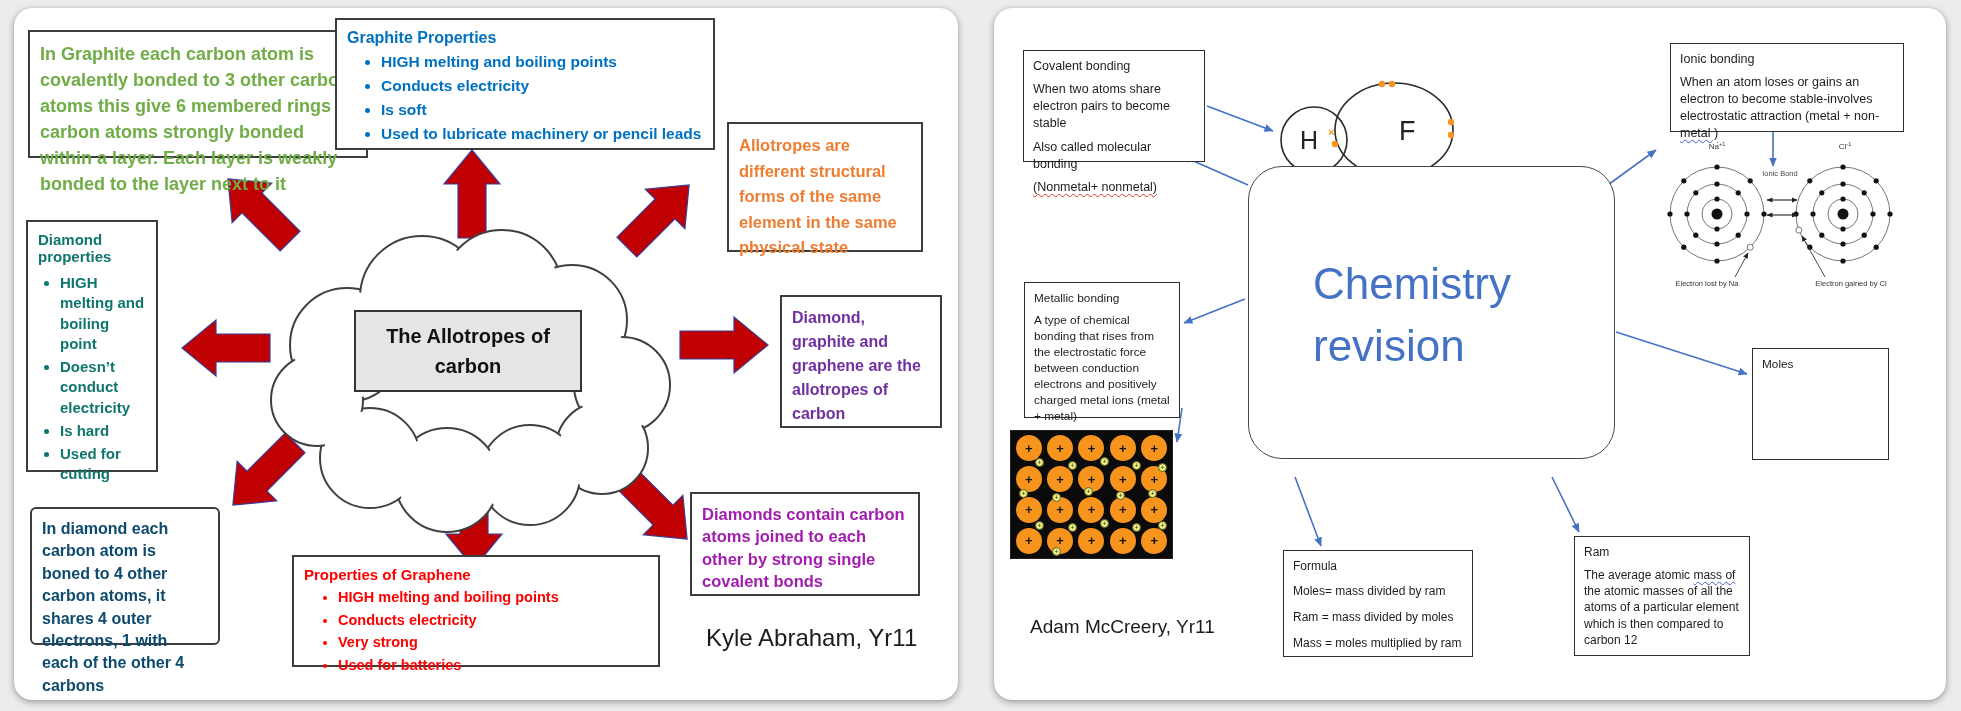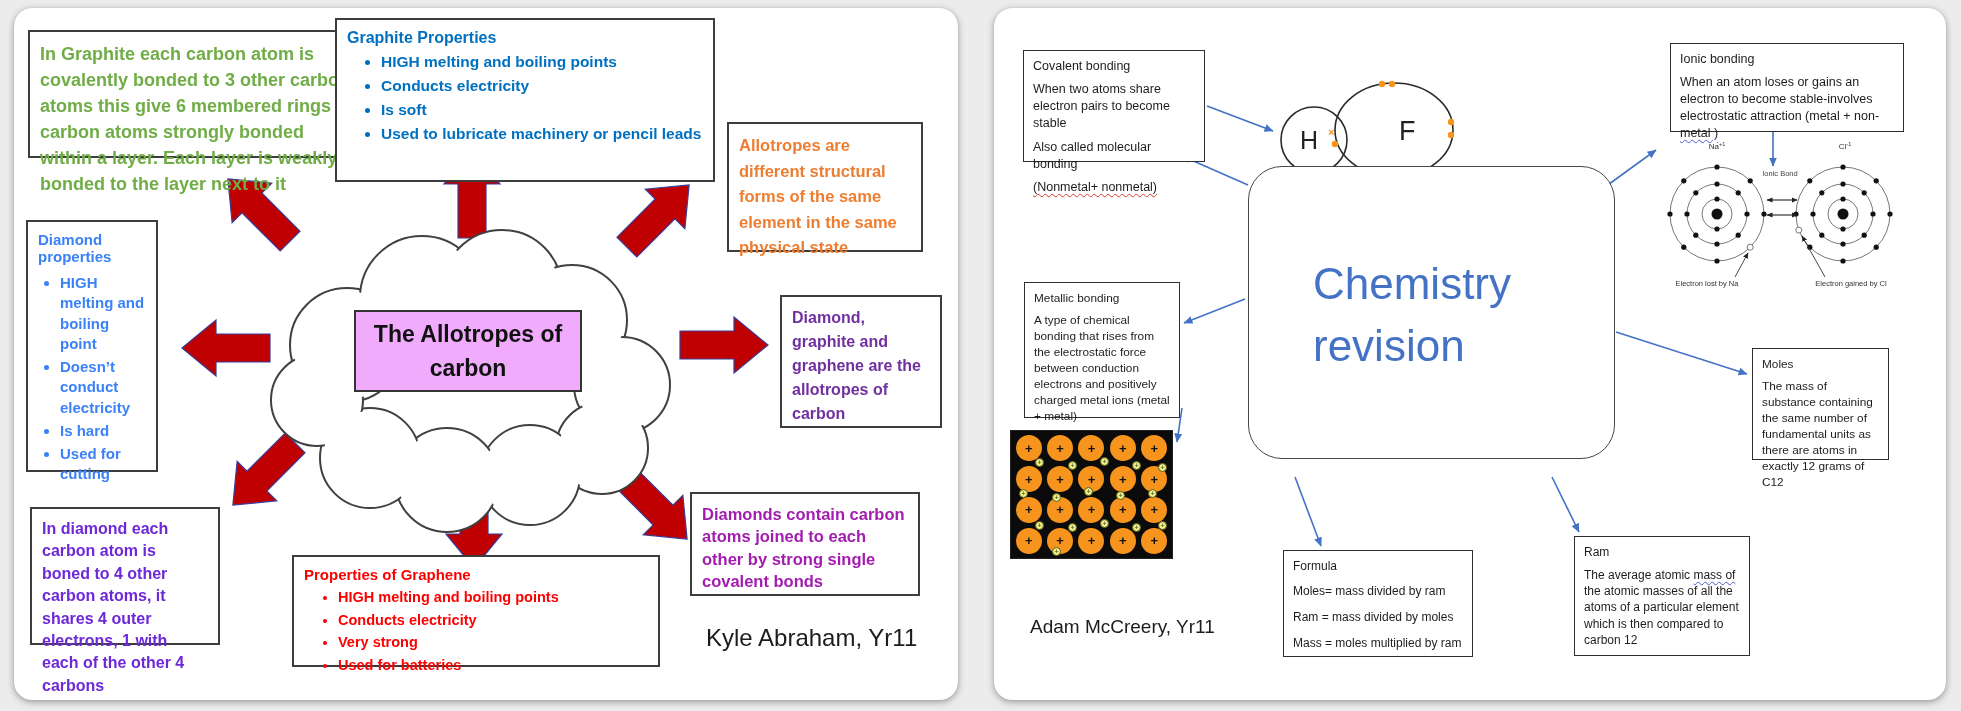--- a/index.html
+++ b/index.html
@@ -11,28 +11,28 @@
   .page-left  { left:14px; top:8px;  width:944px; height:692px; }
   .page-right { left:994px; top:8px; width:952px; height:692px; }
   .abs { position:absolute; }
   .box { position:absolute; border:2px solid #3d3d3d; background:#fff; padding:9px 10px; font-weight:bold; }
   .box p { line-height:1.45; }
   .box ul { margin:5px 0 0 0; padding-left:34px; }
   .box li { margin-bottom:3px; line-height:1.35; }
   .c-green1 { color:#70AD47; }
   .c-blue   { color:#0070C0; }
   .c-orange { color:#ED7D31; }
-  .c-darkred{ color:#3b82f6; }
+  .c-darkred{ color:#0f766e; }
   .c-purple { color:#7030A0; }
-  .c-green2 { color:#6d28d9; }
+  .c-green2 { color:#0c4a6e;border-radius:6px; }
   .c-red    { color:#FF0000; }
   .c-yellow { color:#a21caf; }
-  .cloud-title-box { position:absolute; border:2px solid #333; background:#f0abfc;
+  .cloud-title-box { position:absolute; border:2px solid #333; background:#e5e5e5;
       display:flex; align-items:center; justify-content:center; text-align:center;
-      font-weight:bold; font-size:23px; color:#111; line-height:1.5; padding:6px 14px; }
+      font-weight:bold; font-size:20px; color:#111; line-height:1.5; padding:6px 14px; }
   .author { position:absolute; font-size:24px; color:#1c1c1c; }
   
   .rbox { position:absolute; border:1.6px solid #2e2e2e; background:#fff; padding:8px 9px;
           font-size:12.5px; color:#1d1d1d; font-weight:normal; }
   .rbox .t { margin-bottom:8px; }
   .rbox p { margin-top:7px; line-height:1.35; }
   .wavy-red  { text-decoration:underline wavy #d23b2e 1px; text-underline-offset:2px; }
   .wavy-blue { text-decoration:underline wavy #4a5fd0 1px; text-underline-offset:2px; }
   .center-rect { position:absolute; border:1.7px solid #474747; border-radius:34px; background:#fff; }
   .center-title { padding:86px 0 0 64px; font-size:44px; line-height:62px; color:#4472C4; }
@@ -94,21 +94,21 @@
     </svg>
 
     <div class="cloud-title-box" style="left:340px;top:302px;width:228px;height:82px;">
       <span>The Allotropes of carbon</span>
     </div>
 
     <div class="box c-green1" style="left:14px;top:22px;width:340px;height:128px;font-size:18px;">
       <p>In Graphite each carbon atom is covalently bonded to 3 other carbon atoms this give 6 membered rings of carbon atoms strongly bonded within a layer. Each layer is weakly bonded to the layer next to it</p>
     </div>
 
-    <div class="box c-blue" style="left:321px;top:10px;width:380px;height:164px;font-size:15.5px;">
+    <div class="box c-blue" style="left:321px;top:10px;width:380px;height:132px;font-size:15.5px;">
       <div class="t" style="font-size:16px;">Graphite Properties</div>
       <ul>
         <li>HIGH melting and boiling points</li>
         <li>Conducts electricity</li>
         <li>Is soft</li>
         <li>Used to lubricate machinery or pencil leads</li>
       </ul>
     </div>
 
     <div class="box c-orange" style="left:713px;top:114px;width:196px;height:130px;font-size:16.5px;">
@@ -328,21 +328,20 @@
       <span class="edot" style="left:24px;top:90px;">+</span>
       <span class="edot" style="left:57px;top:92px;">+</span>
       <span class="edot" style="left:89px;top:88px;">+</span>
       <span class="edot" style="left:121px;top:92px;">+</span>
       <span class="edot" style="left:147px;top:90px;">+</span>
       <span class="edot" style="left:41px;top:116px;">+</span>
     </div>
 
     <div class="rbox" style="left:758px;top:340px;width:137px;height:112px;font-size:11.8px;">
       <div class="t">Moles</div>
-      <p>The mass of substance containing the same number of fundamental units as there are atoms in exactly 12 grams of C12</p>
     </div>
 
     <div class="rbox" style="left:261px;top:542px;width:190px;height:107px;font-size:12px;margin-left:28px;">
       <div class="t">Formula</div>
       <p style="margin-top:10px;">Moles= mass divided by ram</p>
       <p style="margin-top:10px;">Ram = mass divided by moles</p>
       <p style="margin-top:10px;">Mass = moles multiplied by ram</p>
     </div>
 
     <div class="rbox" style="left:580px;top:528px;width:176px;height:120px;font-size:12px;">

